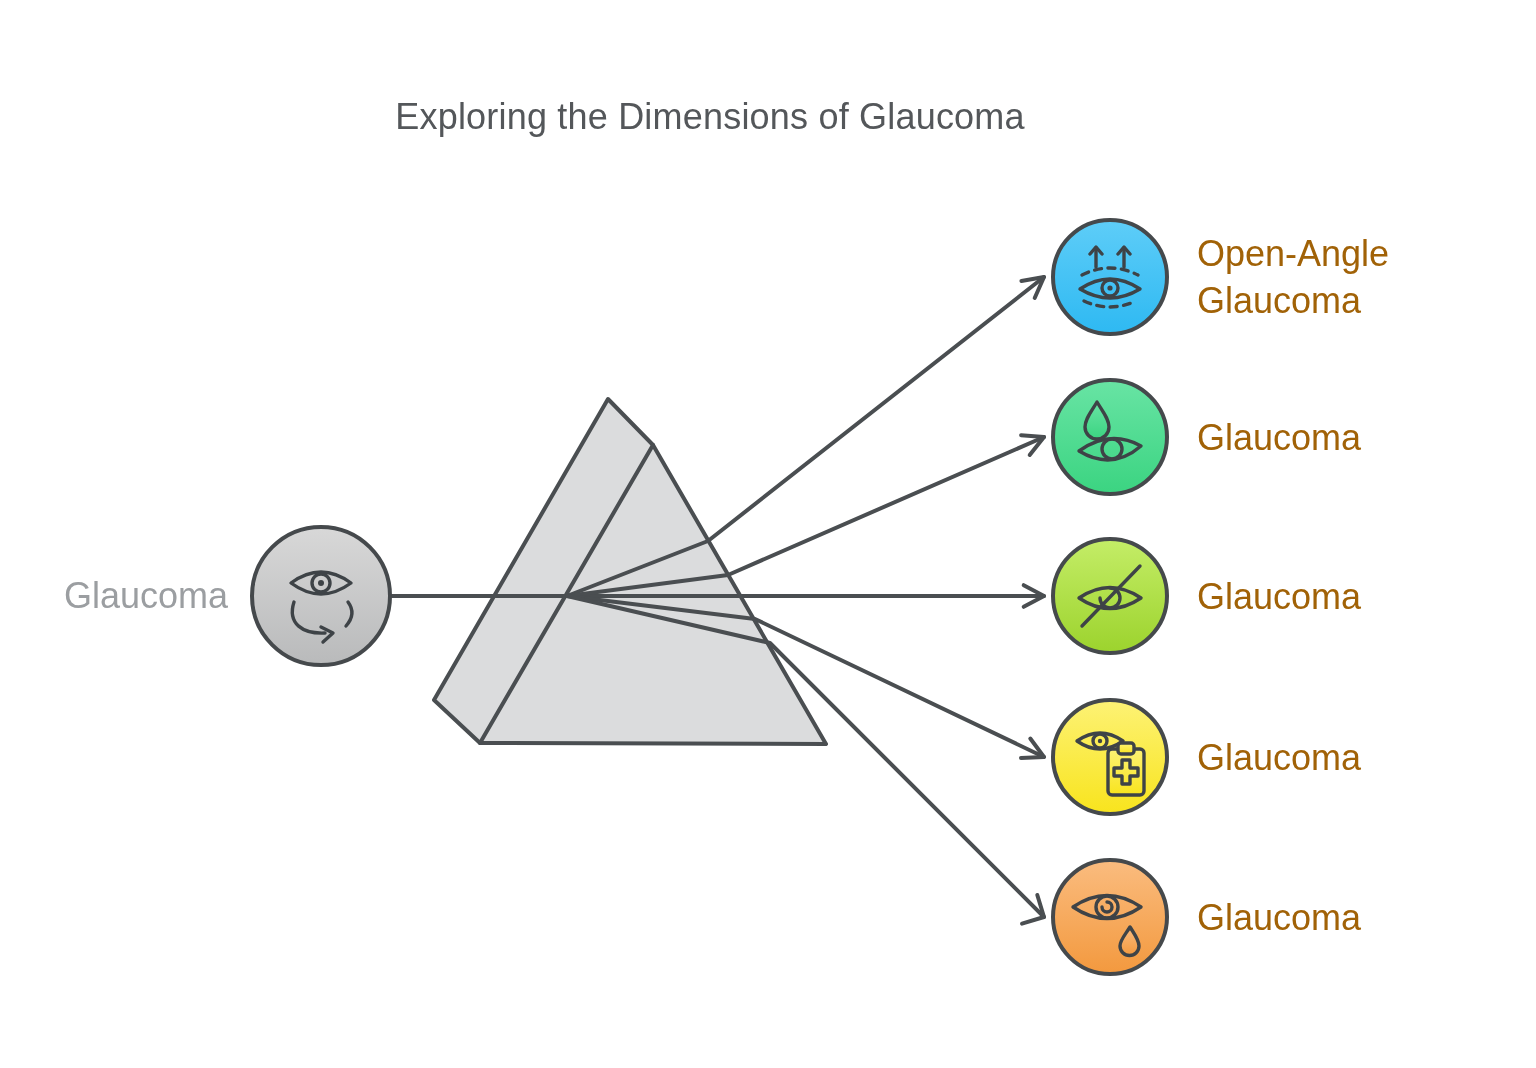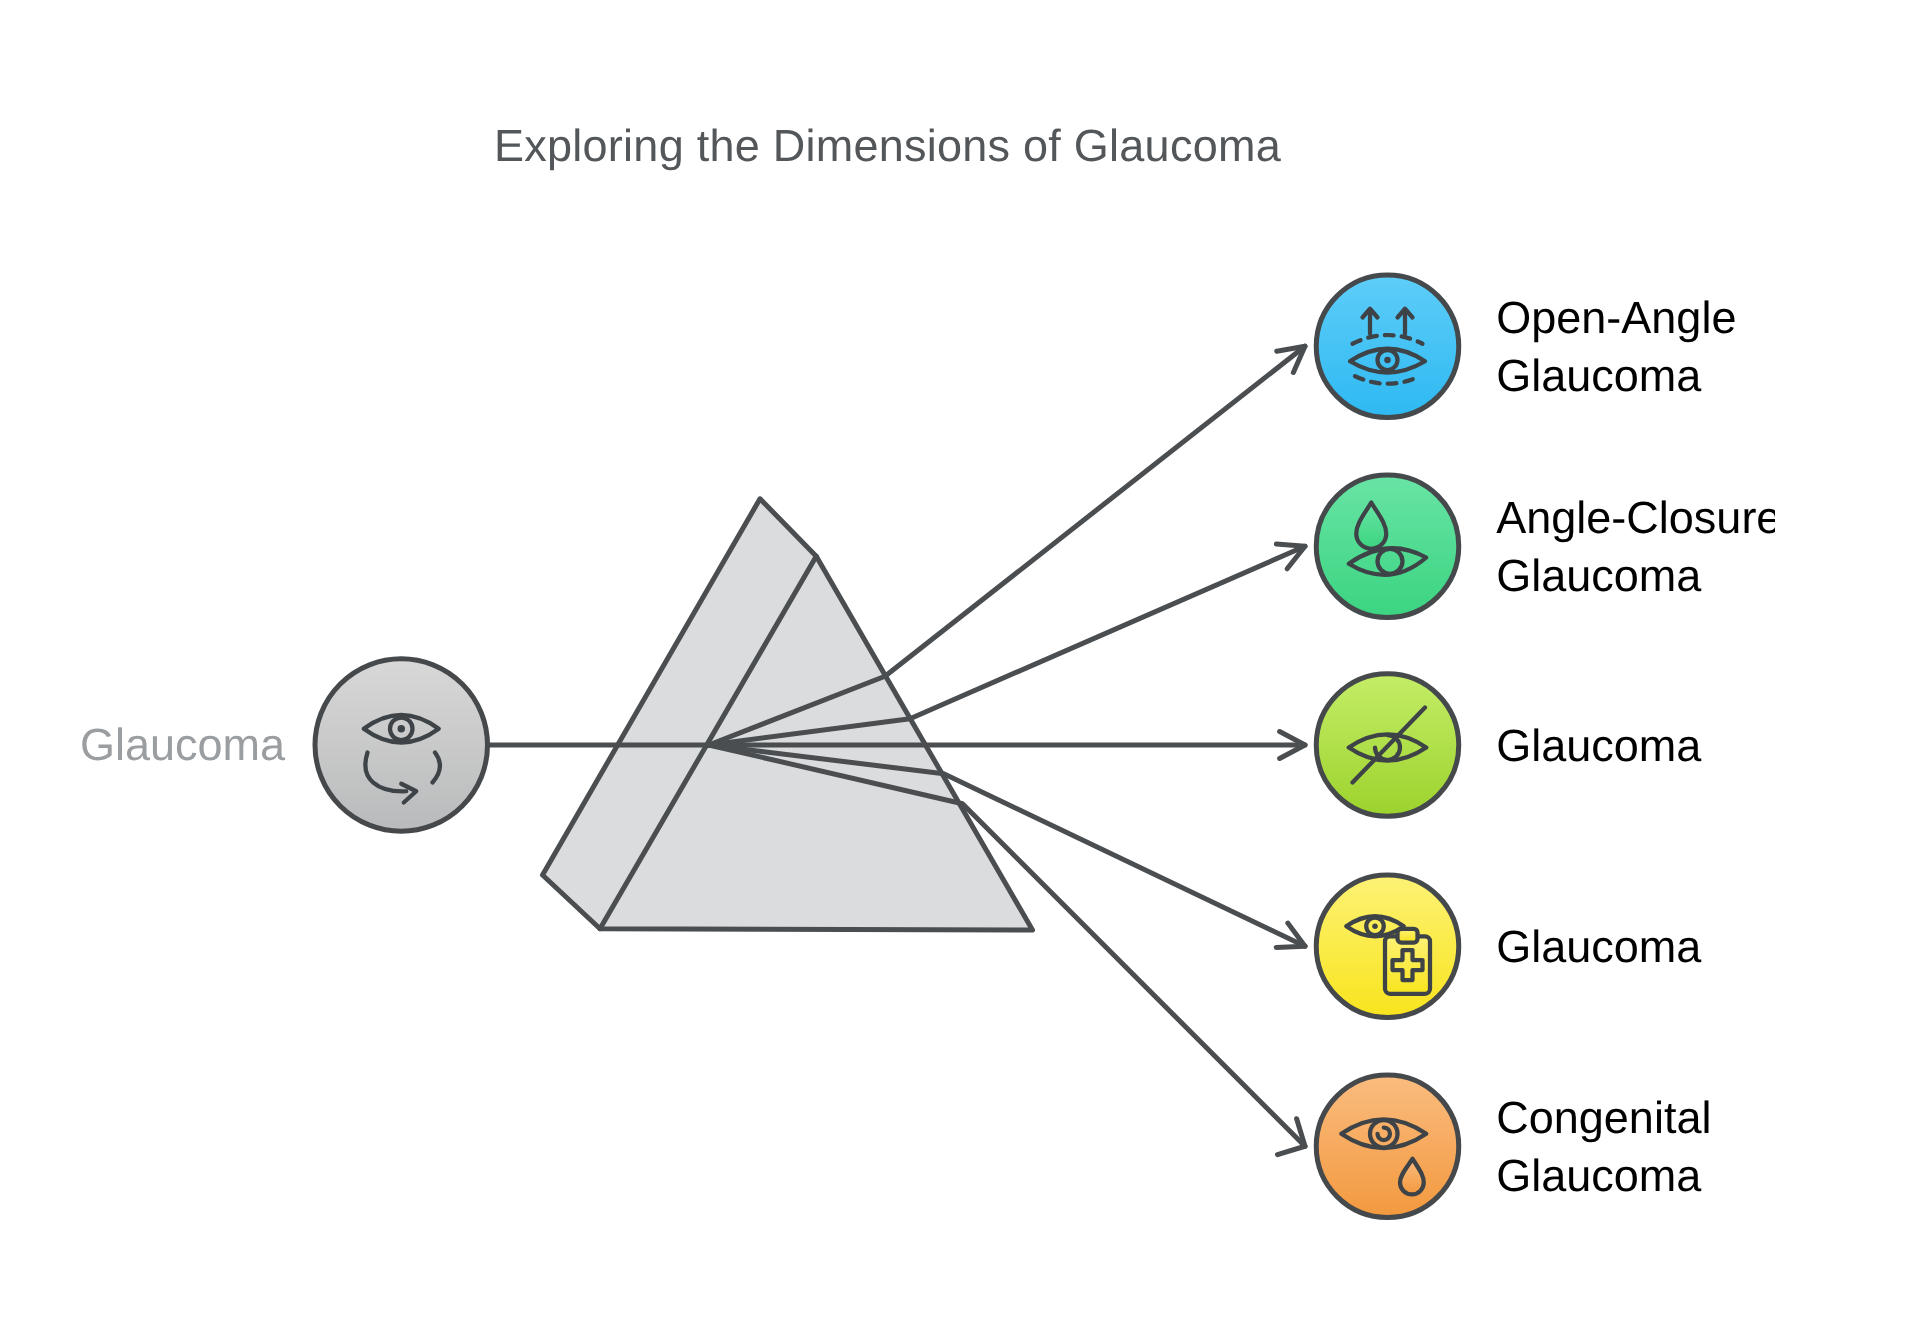--- a/index.html
+++ b/index.html
@@ -10,21 +10,21 @@
   .title{
     position:absolute;left:710px;top:96px;transform:translateX(-50%);
     font-size:36px;color:#54575a;white-space:nowrap;letter-spacing:0.2px;
   }
   .source-label{
     position:absolute;left:20px;top:597px;width:208px;transform:translateY(-52%);
     text-align:right;font-size:36px;color:#9b9ea1;white-space:nowrap;
   }
   .item-label{
     position:absolute;left:1197px;transform:translateY(-50%);
-    font-size:36px;line-height:47px;color:#000000;white-space:nowrap;
+    font-size:36px;line-height:47px;color:#a16207;white-space:nowrap;
   }
   svg{position:absolute;left:0;top:0;}
   .ln{fill:none;stroke:#4a4e51;stroke-width:4;stroke-linecap:round;stroke-linejoin:round;}
   .prism{stroke:#4a4e51;stroke-width:4;stroke-linejoin:round;}
   .node-ring{stroke:#45494c;stroke-width:4;}
   .ic{fill:none;stroke:#3e4347;stroke-width:3.4;stroke-linecap:round;stroke-linejoin:round;}
   .ic-dash{stroke-dasharray:7 6.5;}
   .ic-fill{stroke:#3e4347;stroke-width:3.4;stroke-linejoin:round;}
 </style>
 </head>
@@ -148,27 +148,25 @@
 
   <div class="title">Exploring the Dimensions of Glaucoma</div>
 
   <div class="source-label">Glaucoma</div>
 
   <div class="item-label" style="top:277px">
     <div>Open-Angle</div>
     <div>Glaucoma</div>
   </div>
   <div class="item-label" style="top:437px">
-    <div>Angle-Closure</div>
     <div>Glaucoma</div>
   </div>
   <div class="item-label" style="top:596px">
     <div>Glaucoma</div>
   </div>
   <div class="item-label" style="top:757px">
     <div>Glaucoma</div>
   </div>
   <div class="item-label" style="top:917px">
-    <div>Congenital</div>
     <div>Glaucoma</div>
   </div>
 
 </div>
 
 </body></html>

